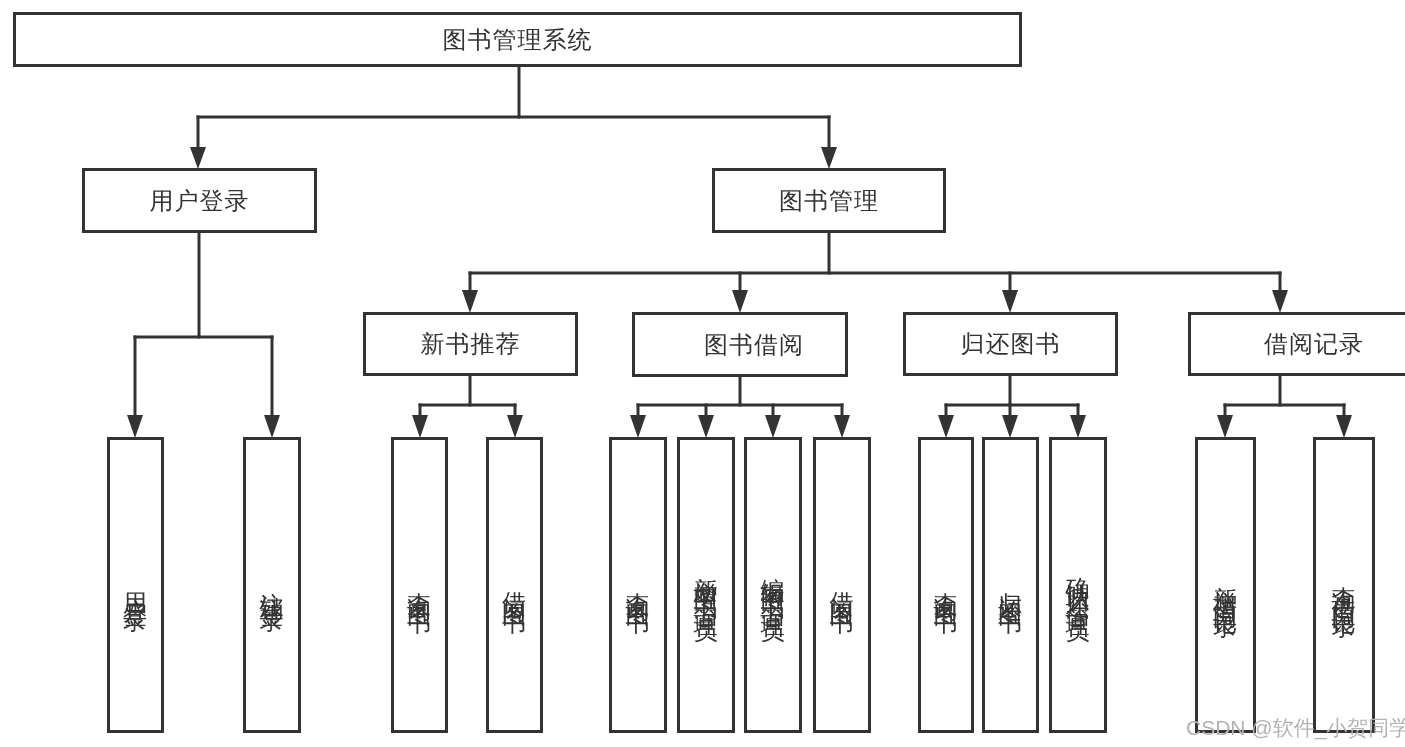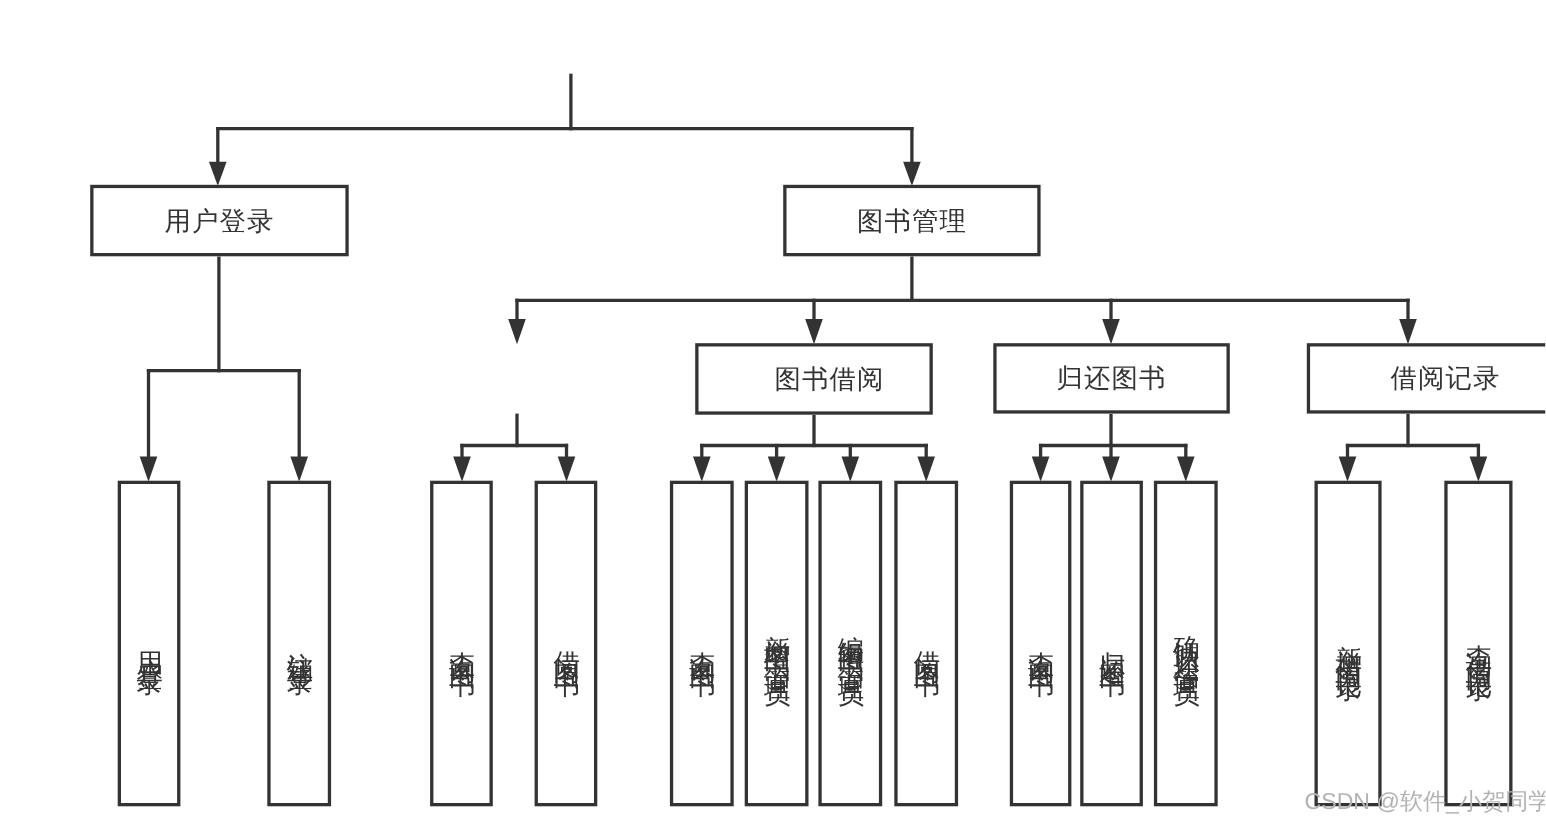--- a/index.html
+++ b/index.html
@@ -150,28 +150,34 @@
     <g>
       <line x1="1280" y1="376" x2="1280" y2="406.5"></line>
       <line x1="1223.5" y1="405" x2="1345.5" y2="405"></line>
       <line x1="1225" y1="403.5" x2="1225" y2="417"></line>
       <polygon points="1217,415 1233,415 1225,438"></polygon>
       <line x1="1344" y1="403.5" x2="1344" y2="417"></line>
       <polygon points="1336,415 1352,415 1344,438"></polygon>
     </g>
   </svg>
 
+  <div class="node" id="n-root">
+    <span>图书管理系统</span>
+  </div>
 
   <div class="node" id="n-user-login">
     <span>用户登录</span>
   </div>
   <div class="node" id="n-book-mgmt">
     <span>图书管理</span>
   </div>
 
+  <div class="node" id="n-new-book">
+    <span>新书推荐</span>
+  </div>
   <div class="node" id="n-book-borrow">
     <span>图书借阅</span>
   </div>
   <div class="node" id="n-cur-borrow">
     <span>归还图书</span>
   </div>
   <div class="node" id="n-rec-borrow">
     <span>借阅记录</span>
   </div>
 

